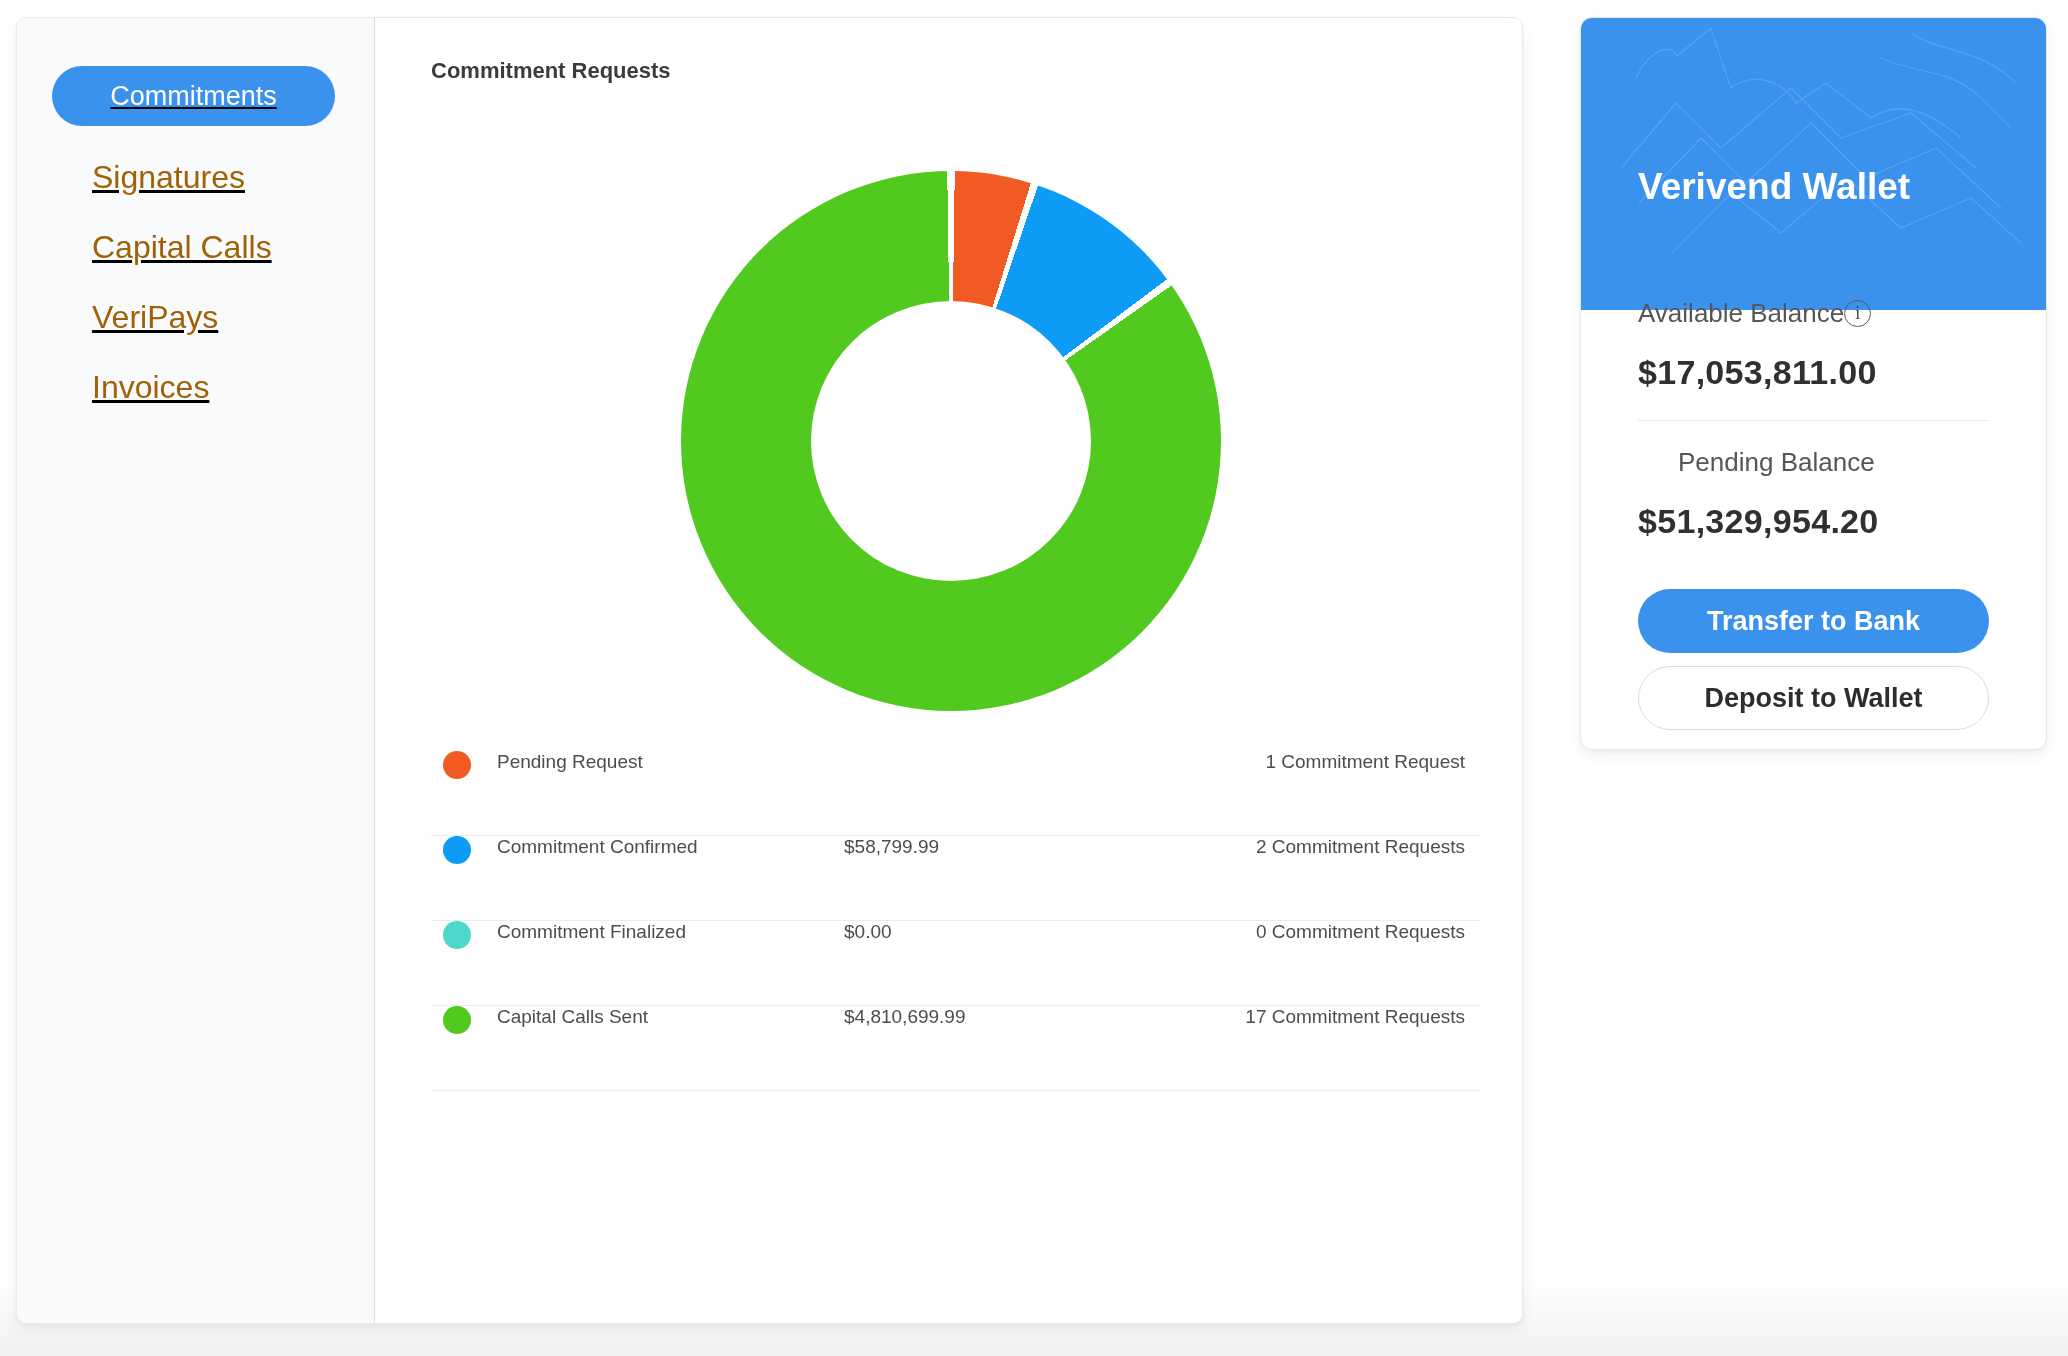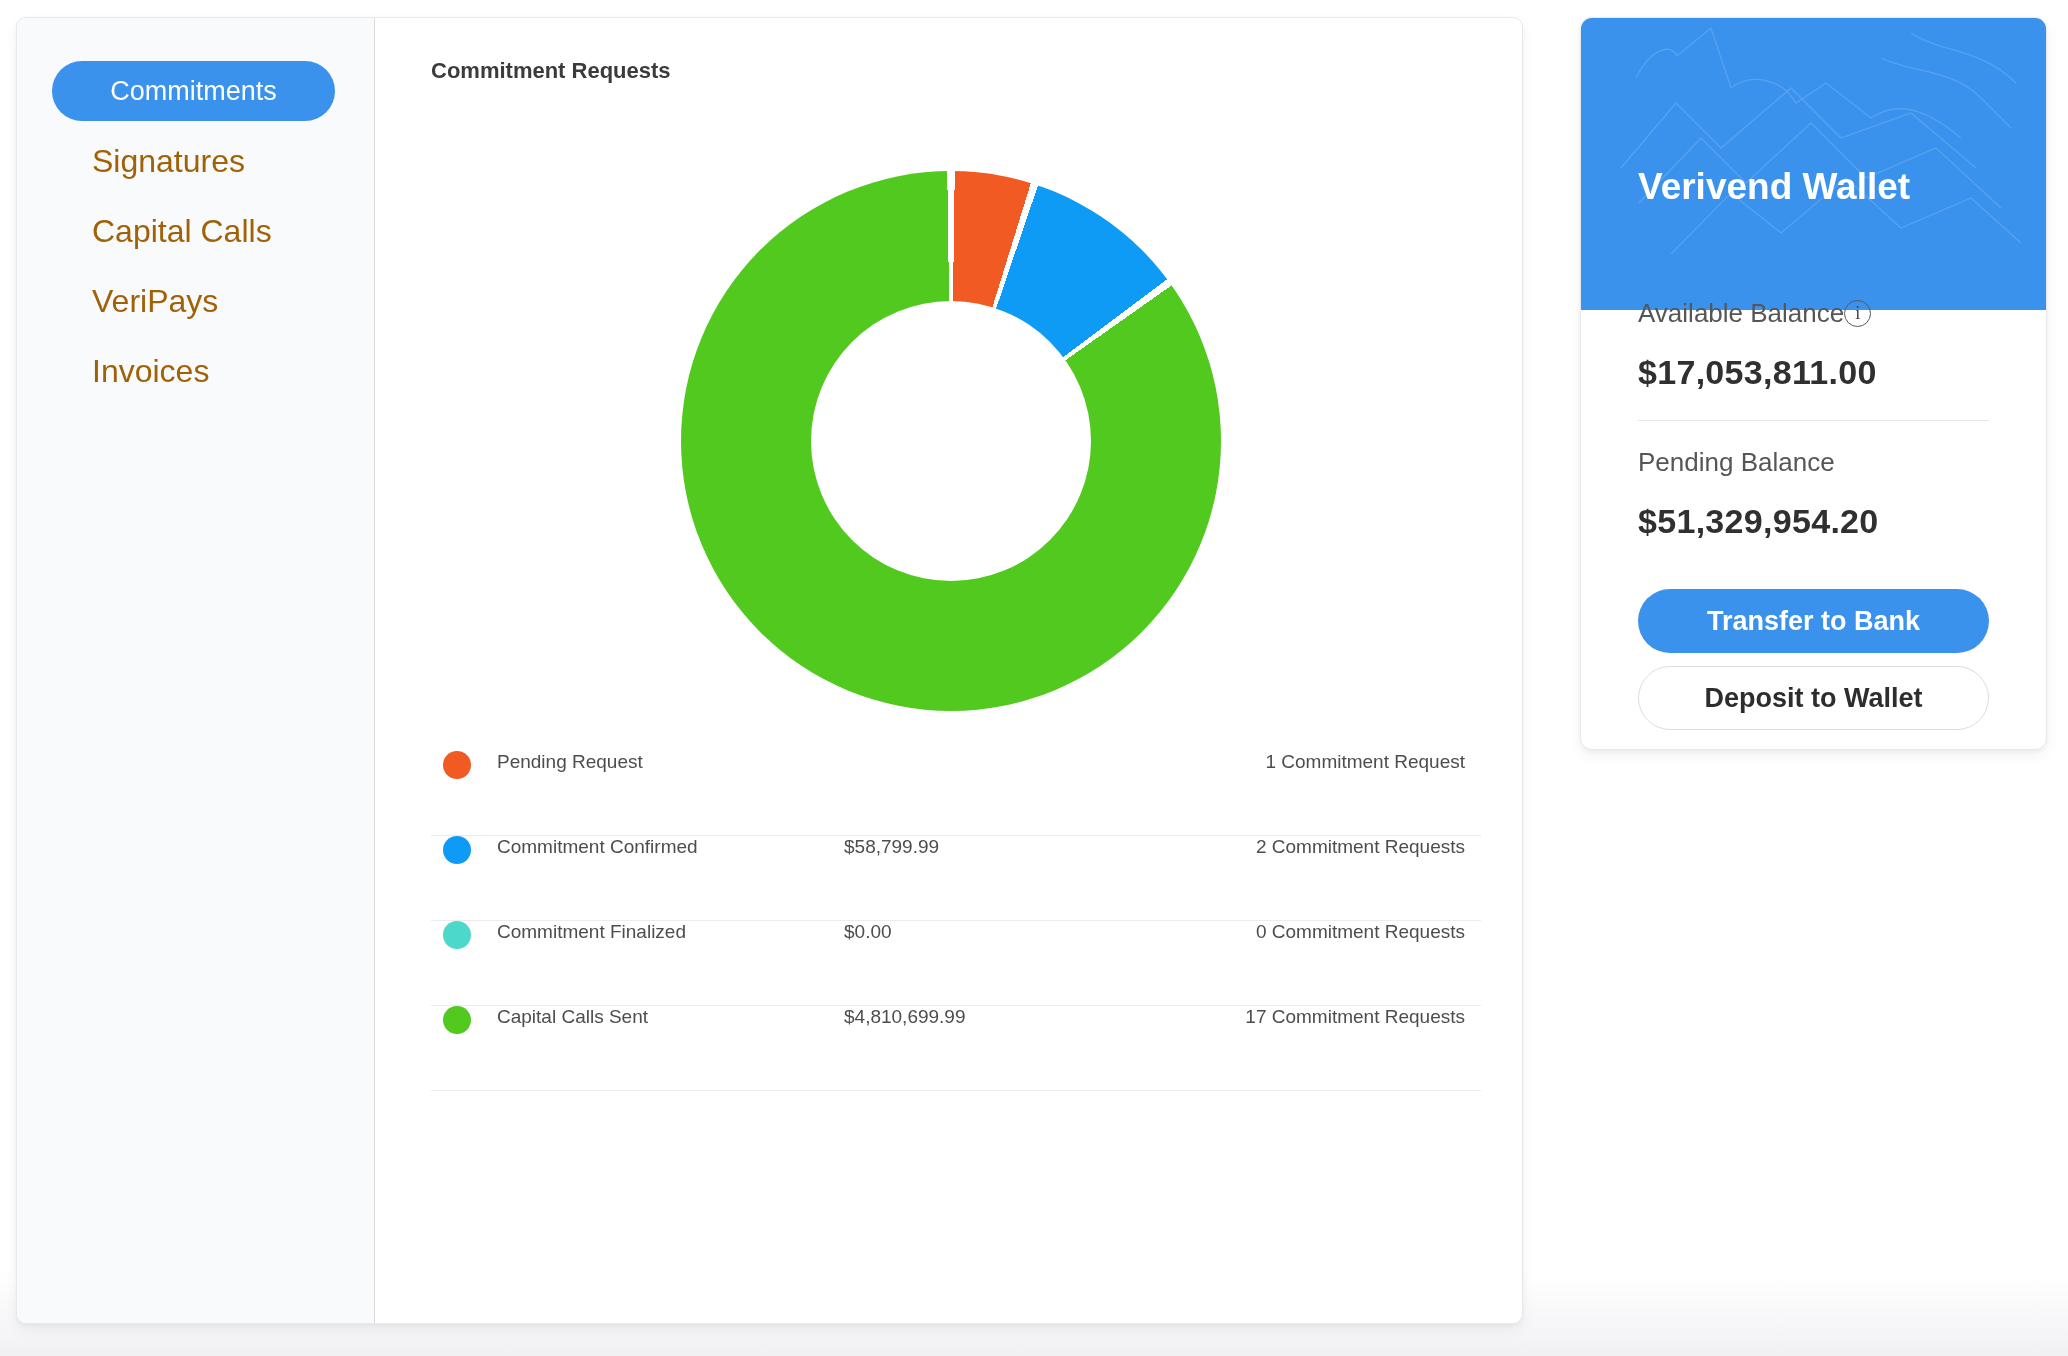--- a/index.html
+++ b/index.html
@@ -7,21 +7,21 @@
     background:linear-gradient(180deg,#ffffff 0%,#ffffff 94%,#f1f1f4 100%);}
   *{box-sizing:border-box;}
 
   
   .main-card{position:absolute;left:16px;top:17px;width:1507px;height:1307px;
     background:#ffffff;border:1px solid #e9e9ec;border-radius:10px;
     box-shadow:0 2px 4px rgba(0,0,0,.04),0 6px 14px rgba(0,0,0,.05);}
   .sidebar{position:absolute;left:0;top:0;bottom:0;width:358px;
     background:#f8fafc;border-right:1px solid #dcdcdf;border-radius:10px 0 0 10px;}
   .nav{position:absolute;left:0;top:38px;right:0;display:flex;flex-direction:column;}
-  .nav-row{height:70px;display:flex;align-items:center;}
+  .nav-row{height:70px;display:flex;align-items:flex-end;text-decoration:underline;}
   .nav-item{font-size:32px;color:#a16207;padding-left:75px;cursor:pointer;}
   .nav-pill{margin-left:35px;width:283px;height:60px;border-radius:30px;
     display:flex;align-items:center;justify-content:center;
     color:#ffffff;font-size:27px;font-weight:500;cursor:pointer;}
 
   
   .content-title{position:absolute;left:414px;top:40px;font-size:22px;font-weight:700;color:#3b3b3b;}
   .donut-wrap{position:absolute;left:664px;top:153px;width:540px;height:540px;}
   .donut{width:540px;height:540px;border-radius:50%;}
   .donut-hole{position:absolute;left:50%;top:50%;width:280px;height:280px;margin:-140px 0 0 -140px;
@@ -44,21 +44,21 @@
   .wallet-header svg{position:absolute;left:0;top:0;}
   .wallet-title{position:absolute;left:57px;top:148px;font-size:37px;font-weight:700;color:#ffffff;}
   .wallet-body{position:absolute;left:0;top:236px;right:0;padding:44px 57px 0 57px;}
   .balance-row{display:flex;align-items:center;}
   .balance-label{font-size:26px;color:#565656;}
   .info-icon{width:27px;height:27px;border:1.6px solid #585858;border-radius:50%;
     display:flex;align-items:center;justify-content:center;
     font-family:"Liberation Serif","DejaVu Serif",serif;font-size:18px;color:#444;cursor:pointer;}
   .balance-value{margin-top:24px;font-size:34px;font-weight:700;color:#303030;letter-spacing:.3px;}
   .wallet-divider{margin-top:28px;border-top:1px solid #e8e8ea;height:0;}
-  .pending-label{margin-top:26px;font-size:26px;color:#565656;}
+  .pending-label{margin-top:26px;font-size:26px;color:#565656;margin-left:40px;}
   .btn{height:64px;border-radius:32px;display:flex;align-items:center;justify-content:center;
     font-size:27px;font-weight:700;cursor:pointer;}
   .btn-primary{margin-top:48px;color:#ffffff;}
   .btn-secondary{margin-top:13px;background:#ffffff;border:1px solid #dcdcdf;color:#2d2d2d;}
 </style>
 </head>
 <body>
 
 <div class="main-card">
   <div class="sidebar">

